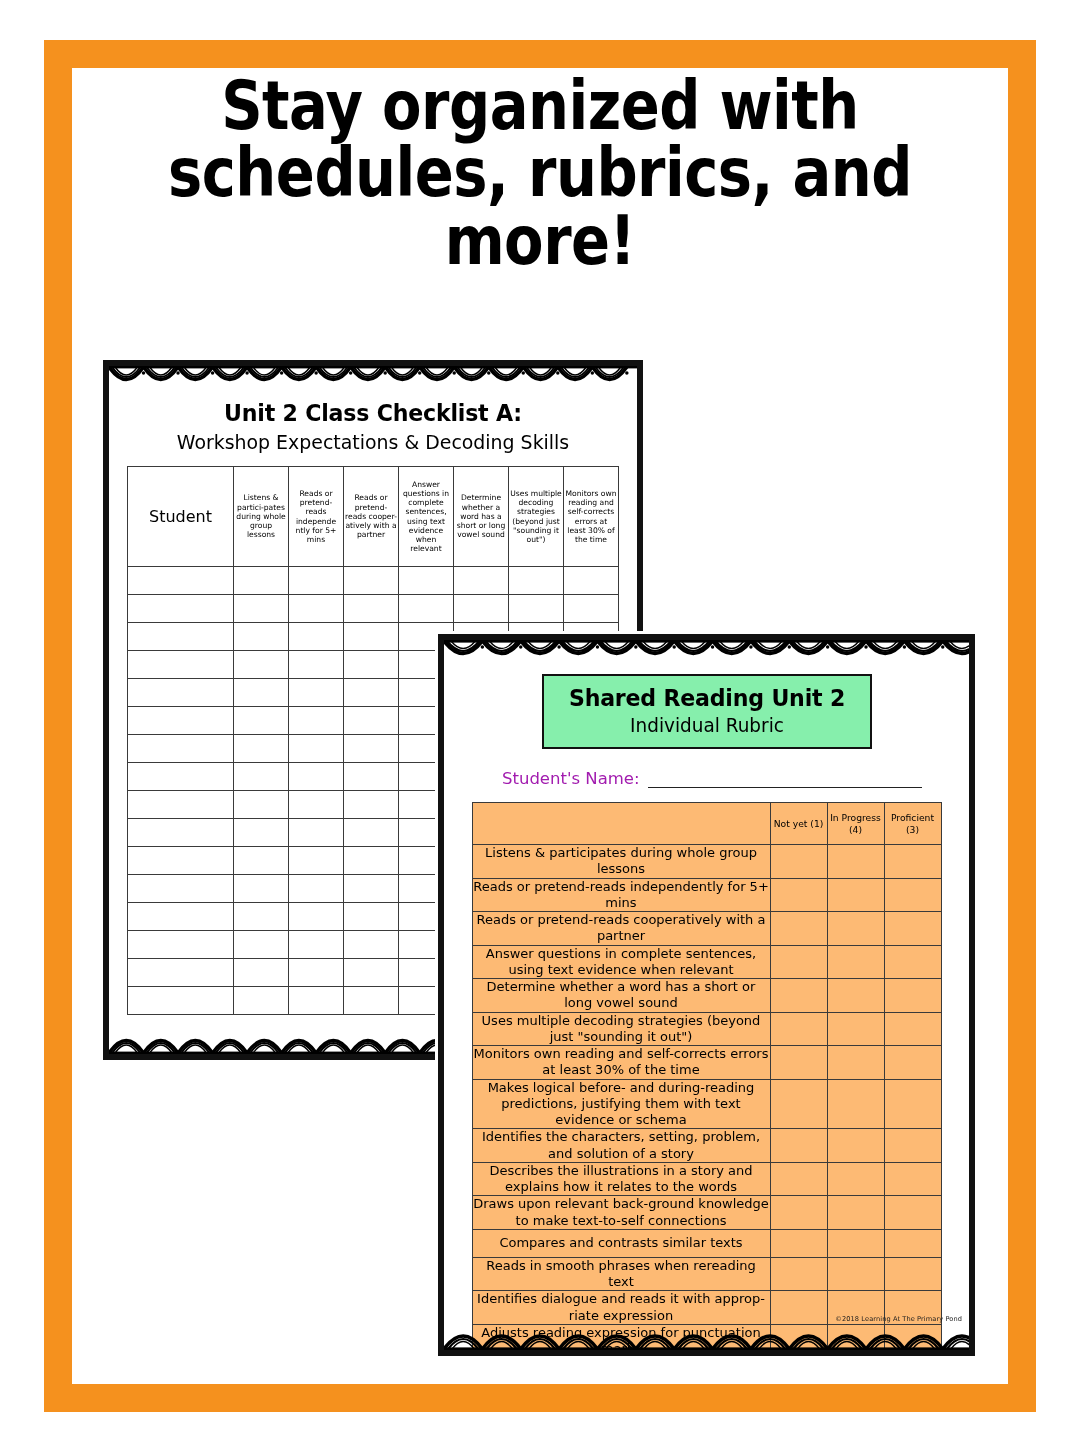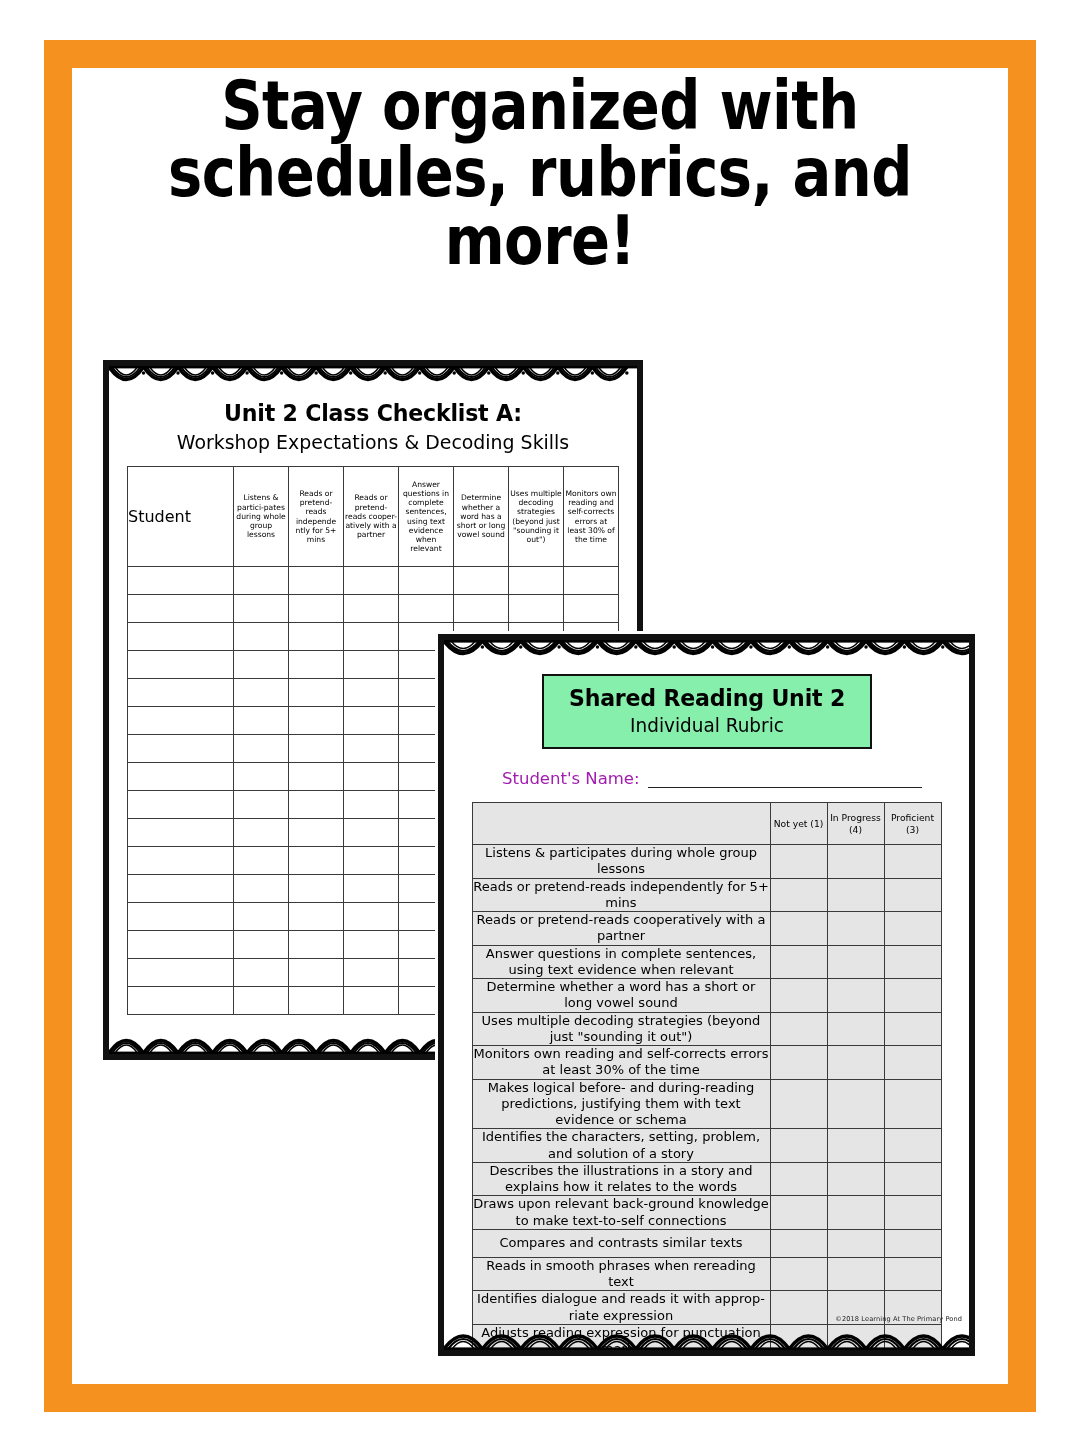--- a/index.html
+++ b/index.html
@@ -114,21 +114,21 @@
   table.cl-table td {
     border: 1.2px solid #3a3a3a;
     padding: 0;
   }
   table.cl-table th.cl-h-student {
     width: 106px;
     font-family: "DejaVu Sans", sans-serif;
     font-weight: 400;
     font-size: 16px;
     vertical-align: middle;
-    text-align: left;
+    text-align: center;
     height: 100px;
   }
   table.cl-table th.cl-h-crit {
     font-family: "DejaVu Sans", sans-serif;
     font-weight: 400;
     font-size: 7.6px;
     line-height: 1.22;
     text-align: center;
     vertical-align: middle;
     padding: 3px 1px;
@@ -186,21 +186,21 @@
     flex: 1;
     border-bottom: 1.6px solid #222;
     margin-left: 8px;
     height: 15px;
   }
   table.rb-table {
     border-collapse: collapse;
     table-layout: fixed;
     margin: 14px auto 0 auto;
     width: 470px;
-    background: #e5e5e5;
+    background: #fdba74;
   }
   table.rb-table th,
   table.rb-table td {
     border: 1.2px solid #3a3a3a;
     padding: 0;
   }
   th.rb-h-blank { width: 298px; height: 42px; }
   th.rb-h-score {
     width: 57px;
     font-family: "DejaVu Sans", sans-serif;

